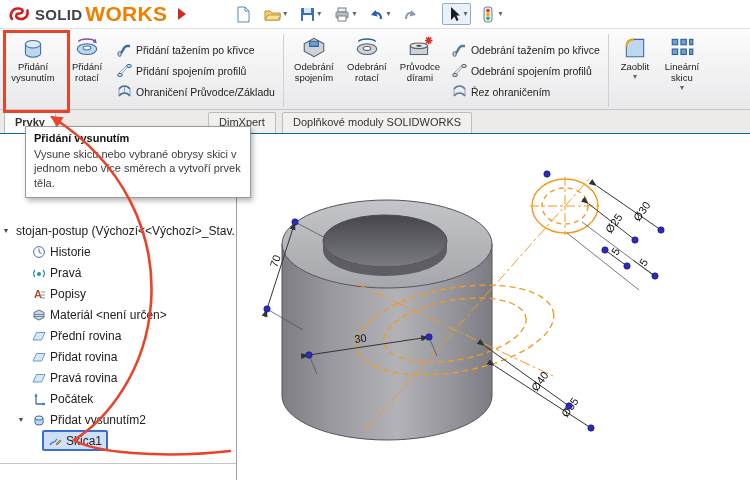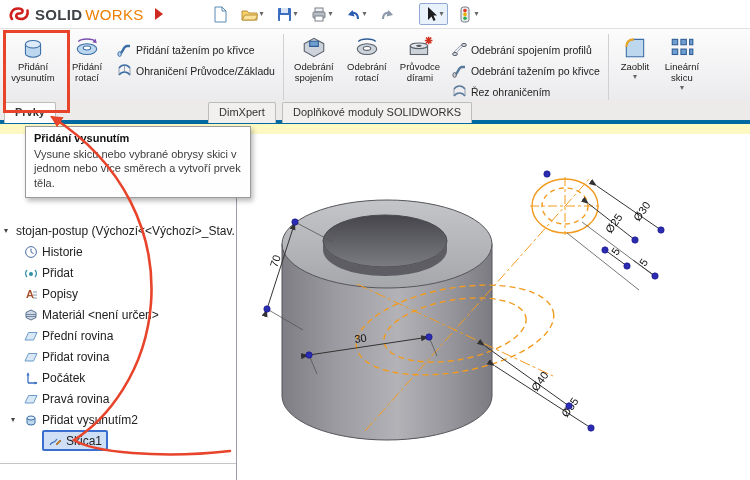--- a/index.html
+++ b/index.html
@@ -1,56 +1,56 @@
 <!DOCTYPE html>
 <html><head>
 <meta charset="utf-8">
 <style>
   html,body{margin:0;padding:0;background:#fff;}
-  .app{position:relative;width:750px;height:480px;background:#fef9c3;overflow:hidden;
+  .app{position:relative;width:750px;height:480px;background:#1d4ed8;overflow:hidden;
        font-family:"Liberation Sans",sans-serif;color:#222;}
 
   
   .titlebar{position:absolute;top:0;left:0;right:0;height:28px;display:flex;align-items:center;
             padding:0 8px;gap:5px;background:#fff;}
   .brand{display:flex;align-items:center;gap:3px;}
   .brand-solid{font-size:15px;font-weight:bold;color:#3f4347;letter-spacing:.3px;}
-  .brand-works{font-size:15px;font-weight:normal;color:#ee7f00;letter-spacing:.3px;}
+  .brand-works{font-size:21px;font-weight:bold;color:#ee7f00;letter-spacing:.3px;}
   .collapse-tri{width:0;height:0;border-left:8px solid #cf2a22;border-top:6px solid transparent;
                 border-bottom:6px solid transparent;margin:0 10px 0 6px;}
   .tbtn{display:flex;align-items:center;gap:2px;padding:2px 3px;border:1px solid transparent;border-radius:2px;}
   .tbtn.active{border:1px solid #8fa9d2;background:#e9f1fb;}
   .drop{font-size:8px;color:#666;line-height:1;}
   .tspacer{width:26px;}
 
   
   .ribbon{position:absolute;top:28px;left:0;right:0;height:82px;box-sizing:border-box;
           background:linear-gradient(#fcfcfd,#e9e9eb);border-top:1px solid #e0e0e0;
           border-bottom:1px solid #c6c6c8;display:flex;align-items:flex-start;padding:3px 2px 0 4px;}
   .bigbtn{width:56px;display:flex;flex-direction:column;align-items:center;text-align:center;
           font-size:9.5px;line-height:1.15;color:#222;padding:2px 1px;border-radius:2px;}
   .bigbtn .ic{height:28px;display:flex;align-items:center;justify-content:center;}
   .smallcol{display:flex;flex-direction:column;gap:2px;margin-top:8px;text-align:right;}
   .smallrow{display:flex;align-items:center;gap:4px;font-size:10.5px;height:19px;
             padding:0 5px;white-space:nowrap;color:#222;border-radius:2px;}
   .rsep{width:1px;background:#d0d0d3;align-self:stretch;margin:2px 3px;}
 
   
-  .tabbar{position:absolute;top:100px;left:0;right:0;height:24px;background:#edebe9;
-          border-bottom:4px solid #0369a1;box-sizing:border-box;}
+  .tabbar{position:absolute;top:110px;left:0;right:0;height:24px;background:#edebe9;
+          border-bottom:1px solid #0369a1;box-sizing:border-box;}
   .tab{position:absolute;top:2px;height:21px;box-sizing:border-box;padding:3px 10px 0;
        font-size:11px;color:#333;background:#f2f0ee;border:1px solid #bdbdbd;border-bottom:none;
        border-radius:2px 2px 0 0;white-space:nowrap;}
   .tab.active{background:#fdfdfd;font-weight:bold;}
 
   
   .content{position:absolute;top:134px;left:0;right:0;bottom:0;display:flex;}
   .tree-panel{width:237px;box-sizing:border-box;border-right:1px solid #9aa0a6;background:#fff;
               padding-top:86px;position:relative;overflow:hidden;}
-  .trow{height:21px;display:flex;align-items:center;font-size:12px;gap:4px;padding-left:24px;
+  .trow{height:21px;display:flex;align-items:center;font-size:12px;gap:4px;padding-left:32px;
         white-space:nowrap;overflow:hidden;}
   .trow.root{padding-left:4px;}
   .trow.child{padding-left:42px;}
   .tri{font-size:8px;color:#444;width:9px;}
   .sel{display:flex;align-items:center;gap:4px;background:#cfe0f6;border:2px solid #3a6fd0;
        border-radius:2px;padding:0 4px;height:17px;}
   .panel-divider{position:absolute;left:0;width:237px;top:329px;border-top:1px solid #c5c5c7;}
 
   .viewport{flex:1;position:relative;background:#fff;}
   .viewport svg{position:absolute;top:0;left:0;}
@@ -170,20 +170,28 @@
     <div class="smallcol">
       <div class="smallrow">
         <svg width="15" height="15" viewBox="0 0 15 15">
           <path d="M2,12 C6,12 6,4 10,4 L13,4" stroke="#3c6ea5" stroke-width="2.4" fill="none"></path>
           <ellipse cx="2.6" cy="12" rx="1.7" ry="2.4" fill="#bcd7ee" stroke="#3c6ea5"></ellipse>
         </svg>
         <span>Přidání tažením po křivce</span>
       </div>
       <div class="smallrow">
         <svg width="15" height="15" viewBox="0 0 15 15">
+          <ellipse cx="3" cy="12" rx="2.4" ry="1.6" fill="#bcd7ee" stroke="#3c6ea5"></ellipse>
+          <ellipse cx="12" cy="3" rx="2.4" ry="1.6" fill="#bcd7ee" stroke="#3c6ea5"></ellipse>
+          <path d="M4.5,10.8 L10.5,4.2 M1.5,10.5 L9.8,2.5" stroke="#7a8aa0" stroke-width=".8"></path>
+        </svg>
+        <span>Přidání spojením profilů</span>
+      </div>
+      <div class="smallrow">
+        <svg width="15" height="15" viewBox="0 0 15 15">
           <path d="M2,12 C5,8 10,8 13,12" stroke="#3c6ea5" stroke-width="1.4" fill="none"></path>
           <path d="M2,5 C5,1 10,1 13,5" stroke="#3c6ea5" stroke-width="1.4" fill="none"></path>
           <path d="M2,12 L2,5 M13,12 L13,5 M7.5,9 L7.5,2" stroke="#7a8aa0" stroke-width=".8"></path>
         </svg>
         <span>Ohraničení Průvodce/Základu</span>
       </div>
     </div>
 
     <div class="rsep"></div>
 
@@ -218,32 +226,32 @@
             <path d="M20,1.5 L20,8.5 M16.5,5 L23.5,5 M17.6,2.4 L22.4,7.6 M22.4,2.4 L17.6,7.6"></path>
           </g>
         </svg>
       </span>
       <span>Průvodce dírami</span>
     </div>
 
     <div class="smallcol">
       <div class="smallrow">
         <svg width="15" height="15" viewBox="0 0 15 15">
+          <path d="M2,12 C6,12 6,4 10,4 L13,4" stroke="#5a7a9c" stroke-width="2.4" fill="none"></path>
+          <ellipse cx="2.6" cy="12" rx="1.7" ry="2.4" fill="#ccd3da" stroke="#5a616b"></ellipse>
+        </svg>
+        <span>Odebrání tažením po křivce</span>
+      </div>
+      <div class="smallrow">
+        <svg width="15" height="15" viewBox="0 0 15 15">
           <ellipse cx="3" cy="12" rx="2.4" ry="1.6" fill="#ccd3da" stroke="#5a616b"></ellipse>
           <ellipse cx="12" cy="3" rx="2.4" ry="1.6" fill="#ccd3da" stroke="#5a616b"></ellipse>
           <path d="M4.5,10.8 L10.5,4.2 M1.5,10.5 L9.8,2.5" stroke="#7a8aa0" stroke-width=".8"></path>
         </svg>
         <span>Odebrání spojením profilů</span>
-      </div>
-      <div class="smallrow">
-        <svg width="15" height="15" viewBox="0 0 15 15">
-          <path d="M2,12 C6,12 6,4 10,4 L13,4" stroke="#5a7a9c" stroke-width="2.4" fill="none"></path>
-          <ellipse cx="2.6" cy="12" rx="1.7" ry="2.4" fill="#ccd3da" stroke="#5a616b"></ellipse>
-        </svg>
-        <span>Odebrání tažením po křivce</span>
       </div>
       <div class="smallrow">
         <svg width="15" height="15" viewBox="0 0 15 15">
           <path d="M2,12 C5,8 10,8 13,12" stroke="#5a7a9c" stroke-width="1.4" fill="none"></path>
           <path d="M2,5 C5,1 10,1 13,5" stroke="#5a7a9c" stroke-width="1.4" fill="none"></path>
           <path d="M2,12 L2,5 M13,12 L13,5" stroke="#7a8aa0" stroke-width=".8"></path>
         </svg>
         <span>Řez ohraničením</span>
       </div>
     </div>
@@ -309,21 +317,21 @@
           <path d="M7,3.6 L7,7 L9.6,8.6" stroke="#4a6fa5" fill="none"></path>
         </svg>
         <span>Historie</span>
       </div>
 
       <div class="trow">
         <svg width="14" height="14" viewBox="0 0 14 14">
           <circle cx="7" cy="8" r="2" fill="#2e8fa0"></circle>
           <path d="M3,11 A5.5,5.5 0 0 1 3,4 M11,11 A5.5,5.5 0 0 0 11,4" stroke="#2e8fa0" fill="none" stroke-width="1.2"></path>
         </svg>
-        <span>Přidat</span>
+        <span>Pravá</span>
       </div>
 
       <div class="trow">
         <svg width="14" height="14" viewBox="0 0 14 14">
           <text x="2" y="11" font-size="11" font-weight="bold" fill="#a6502c" font-family="Liberation Sans, sans-serif">A</text>
           <path d="M9,5 H13 M9,8 H13 M9,11 H13" stroke="#7a8aa0" stroke-width=".9"></path>
         </svg>
         <span>Popisy</span>
       </div>
 
@@ -344,31 +352,31 @@
 
       <div class="trow">
         <svg width="14" height="14" viewBox="0 0 14 14">
           <path d="M1,11 L4.5,3.5 L13,3.5 L9.5,11 Z" fill="#d9e8f7" stroke="#6d9bc9"></path>
         </svg>
         <span>Přidat rovina</span>
       </div>
 
       <div class="trow">
         <svg width="14" height="14" viewBox="0 0 14 14">
+          <path d="M1,11 L4.5,3.5 L13,3.5 L9.5,11 Z" fill="#d9e8f7" stroke="#6d9bc9"></path>
+        </svg>
+        <span>Pravá rovina</span>
+      </div>
+
+      <div class="trow">
+        <svg width="14" height="14" viewBox="0 0 14 14">
           <path d="M4,12 L4,3 M4,12 L13,12" stroke="#3a6fc4" stroke-width="1.3" fill="none"></path>
           <path d="M4,1 L2.5,4.5 L5.5,4.5 Z M13.5,12 L10.5,10.5 L10.5,13.5 Z" fill="#3a6fc4"></path>
         </svg>
         <span>Počátek</span>
-      </div>
-
-      <div class="trow">
-        <svg width="14" height="14" viewBox="0 0 14 14">
-          <path d="M1,11 L4.5,3.5 L13,3.5 L9.5,11 Z" fill="#d9e8f7" stroke="#6d9bc9"></path>
-        </svg>
-        <span>Pravá rovina</span>
       </div>
 
       <div class="trow">
         <span class="tri" style="margin-left:-13px">▾</span>
         <svg width="14" height="14" viewBox="0 0 14 14">
           <path d="M3,5 L3,10 A4,2 0 0 0 11,10 L11,5" fill="#bcd7ee" stroke="#3c6ea5"></path>
           <ellipse cx="7" cy="5" rx="4" ry="2" fill="#ddebfb" stroke="#3c6ea5"></ellipse>
         </svg>
         <span>Přidat vysunutím2</span>
       </div>

